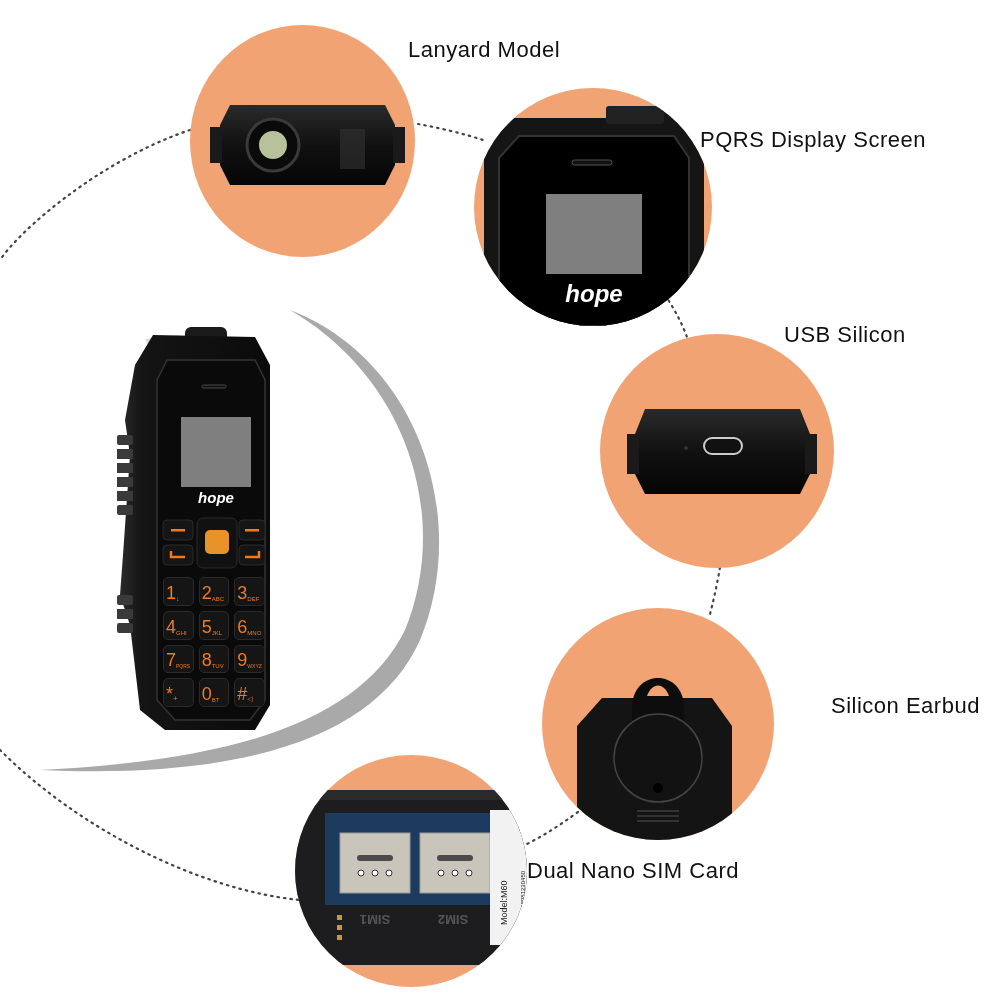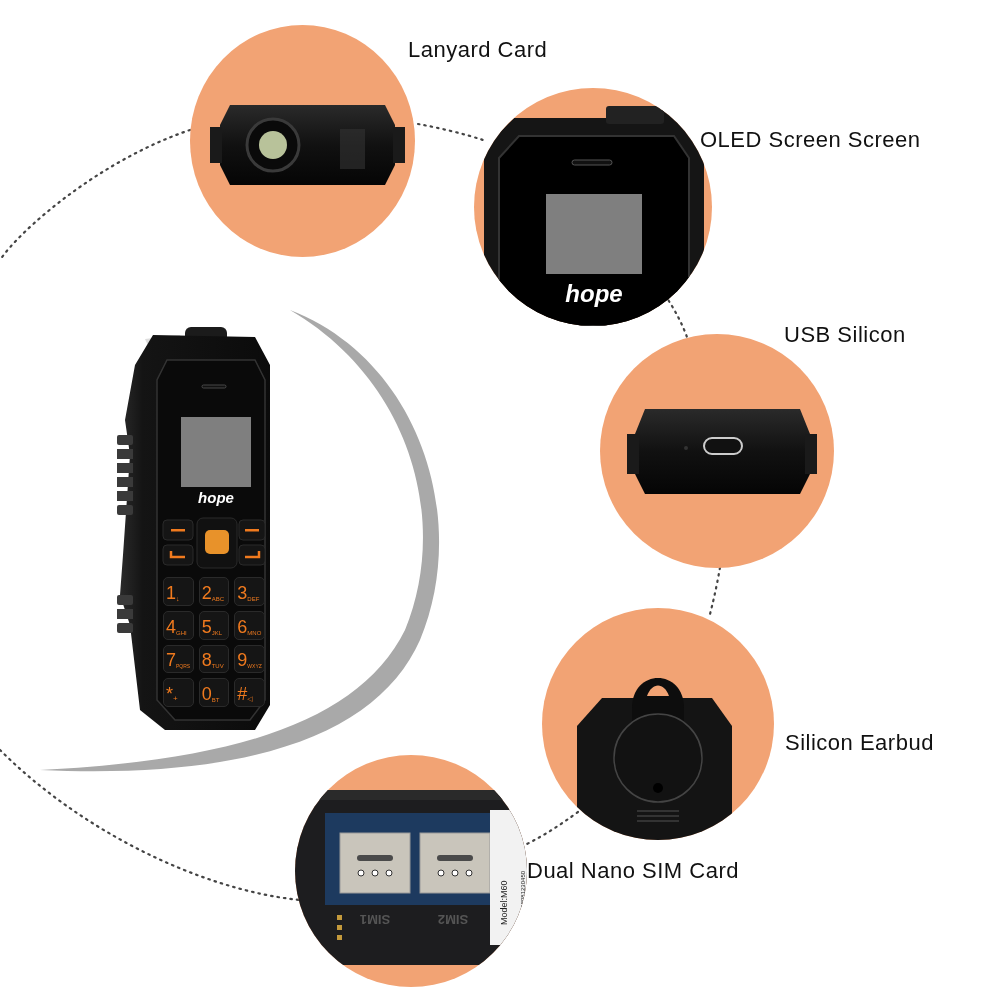--- a/index.html
+++ b/index.html
@@ -36,33 +36,33 @@
       </linearGradient>
     </defs>
     <path d="M40,80 L195,80 L205,100 L205,140 L195,160 L40,160 L30,140 L30,100 Z" fill="url(#lanBody)"></path>
     <rect x="20" y="102" width="12" height="36" fill="#1a1a1a"></rect>
     <rect x="203" y="102" width="12" height="36" fill="#1a1a1a"></rect>
     <rect x="150" y="104" width="25" height="40" fill="#333" opacity="0.6"></rect>
     <circle cx="83" cy="120" r="26" fill="#0a0a0a" stroke="#3a3a3a" stroke-width="3"></circle>
     <circle cx="83" cy="120" r="14" fill="#B8C29A"></circle>
   </svg>
 </div>
-<div class="label" style="left:408px;top:37px;">Lanyard Card</div>
+<div class="label" style="left:408px;top:37px;">Lanyard Model</div>
 
 <div class="detail-circle" style="left:474px;top:88px;width:238px;height:238px;background:#F2A374;">
   <svg width="238" height="238" viewBox="0 0 238 238">
     <path d="M40,30 L160,30 L165,22 L210,22 L212,32 L215,32 L230,60 L230,238 L10,238 L10,60 Z" fill="#151515"></path>
     <rect x="132" y="18" width="58" height="18" rx="3" fill="#222"></rect>
     <path d="M45,48 L200,48 L215,70 L215,238 L25,238 L25,70 Z" fill="#000" stroke="#333" stroke-width="2"></path>
     <rect x="98" y="72" width="40" height="5" rx="2.5" fill="#111" stroke="#555" stroke-width="1"></rect>
     <rect x="72" y="106" width="96" height="80" fill="#7f7f7f"></rect>
     <text x="120" y="214" fill="#fff" font-family="Liberation Sans, sans-serif" font-size="24" font-weight="bold" font-style="italic" text-anchor="middle">hope</text>
   </svg>
 </div>
-<div class="label" style="left:700px;top:127px;">OLED Screen Screen</div>
+<div class="label" style="left:700px;top:127px;">PQRS Display Screen</div>
 
 <div class="detail-circle" style="left:600px;top:334px;width:234px;height:234px;background:#F2A374;">
   <svg width="234" height="234" viewBox="0 0 234 234">
     <defs>
       <linearGradient id="usbBody" x1="0" y1="0" x2="0" y2="1">
         <stop offset="0" stop-color="#2a2a2a"></stop>
           <stop offset="0.5" stop-color="#111"></stop>
           <stop offset="1" stop-color="#050505"></stop>
       </linearGradient>
     </defs>
@@ -80,21 +80,21 @@
     <path d="M60,90 L170,90 L190,118 L190,232 L35,232 L35,118 Z" fill="#141414"></path>
     <path d="M90,100 C90,60 142,60 142,100 L142,115 L90,115 Z" fill="#0d0d0d"></path>
     <path d="M105,88 C110,74 122,74 127,88 Z" fill="#F2A374"></path>
     <circle cx="116" cy="150" r="44" fill="#121212" stroke="#444" stroke-width="1.5"></circle>
     <circle cx="116" cy="180" r="5" fill="#000"></circle>
     <rect x="95" y="202" width="42" height="2" fill="#333"></rect>
     <rect x="95" y="207" width="42" height="2" fill="#333"></rect>
     <rect x="95" y="212" width="42" height="2" fill="#333"></rect>
   </svg>
 </div>
-<div class="label" style="left:785px;top:693px;margin-top:37px;">Silicon Earbud</div>
+<div class="label" style="left:831px;top:693px;">Silicon Earbud</div>
 
 <div class="detail-circle" style="left:295px;top:755px;width:232px;height:232px;background:#F2A374;">
   <svg width="232" height="232" viewBox="0 0 232 232">
     <rect x="0" y="35" width="232" height="175" fill="#1d1d1f"></rect>
     <rect x="0" y="35" width="232" height="10" fill="#2a2a2a"></rect>
     <rect x="30" y="58" width="180" height="92" fill="#1d3a5f"></rect>
 
     <rect x="45" y="78" width="70" height="60" fill="#c9c5bb" stroke="#999" stroke-width="1"></rect>
     <rect x="62" y="100" width="36" height="6" rx="3" fill="#4a4a4a"></rect>
     <circle cx="66" cy="118" r="3" fill="#fff" stroke="#333"></circle>

